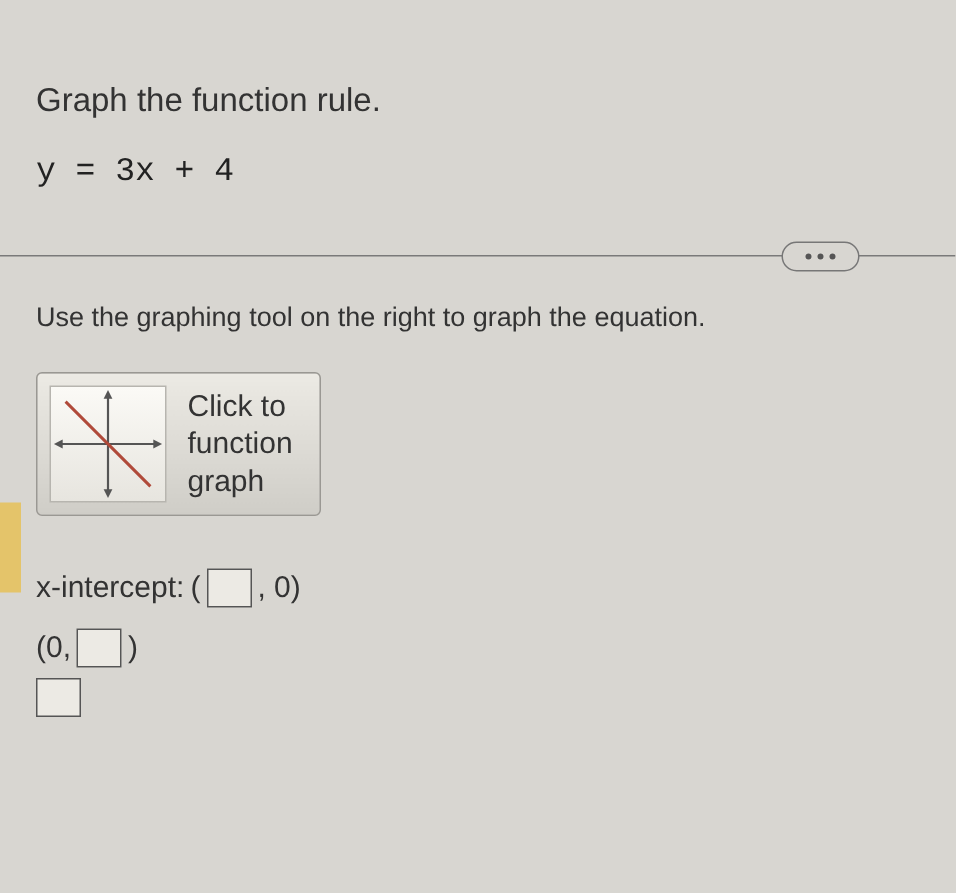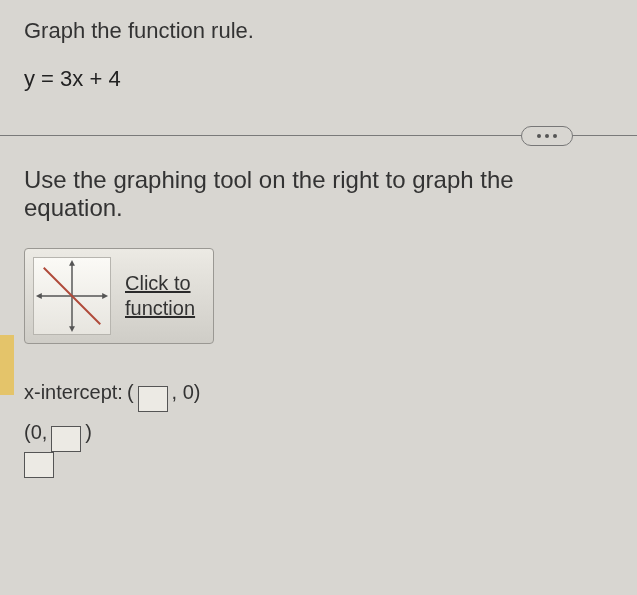--- a/index.html
+++ b/index.html
@@ -8,30 +8,32 @@
     width: 637px;
     height: 595px;
     background: #d8d6d1;
     font-family: Arial, Helvetica, sans-serif;
     color: #2a2a2a;
     overflow: hidden;
     position: relative;
   }
   .content {
     padding: 18px 24px 0 24px;
+    margin-top: 36px;
   }
   .title {
     font-size: 22px;
     color: #333;
     margin-bottom: 22px;
   }
   .equation {
     font-size: 22px;
     color: #222;
     margin-bottom: 34px;
+    font-family: Liberation Mono, monospace;
   }
   .divider-row {
     position: relative;
     height: 20px;
     margin-bottom: 20px;
   }
   .hr {
     border: none;
     border-top: 1px solid #7a7a7a;
     margin: 0;
@@ -55,35 +57,34 @@
     gap: 4px;
     cursor: pointer;
   }
   .dots-pill .d {
     width: 4px;
     height: 4px;
     background: #555;
     border-radius: 50%;
   }
   .instruction {
-    font-size: 24px;
+    font-size: 18px;
     color: #333;
     margin: 14px 0 26px 0;
   }
   .graph-button {
     display: inline-flex;
     align-items: center;
     gap: 14px;
     background: linear-gradient(#eceae4, #cfcdc7);
     border: 1px solid #9a9893;
     border-radius: 4px;
     padding: 8px 18px 8px 8px;
     cursor: pointer;
     margin-bottom: 28px;
-    text-decoration: underline;
   }
   .thumb {
     width: 78px;
     height: 78px;
     background: linear-gradient(#fbfaf6, #e7e5df);
     border: 1px solid #b7b5af;
     position: relative;
   }
   .thumb svg { position: absolute; inset:0; width:100%; height:100%; }
   .graph-label {
@@ -92,21 +93,21 @@
     color: #333;
     text-align: left;
   }
   .fields {
     font-size: 20px;
     color: #333;
     line-height: 2.0;
   }
   .fields .row {
     display: flex;
-    align-items: flex-end;
+    align-items: center;
     gap: 4px;
   }
   .input-box {
     width: 30px;
     height: 26px;
     border: 1.5px solid #555;
     background: #eceae4;
     display: inline-block;
     font-size: 16px;
     text-align: center;
@@ -151,20 +152,21 @@
         <polygon points="39,2 36,8 42,8" fill="#555"></polygon>
         <polygon points="39,76 36,70 42,70" fill="#555"></polygon>
         <polygon points="2,39 8,36 8,42" fill="#555"></polygon>
         <polygon points="76,39 70,36 70,42" fill="#555"></polygon>
         <line x1="10" y1="10" x2="68" y2="68" stroke="#b04a3a" stroke-width="2"></line>
       </svg>
     </div>
     <div class="graph-label">
       <div>Click to</div>
       <div>function</div>
+      <div>graph</div>
     </div>
   </div>
 
   <div class="fields">
     <div class="row">
       <span>x-intercept:</span>
       <span>(</span>
       <input class="input-box" value="" style="">
       <span>, 0)</span>
     </div>

